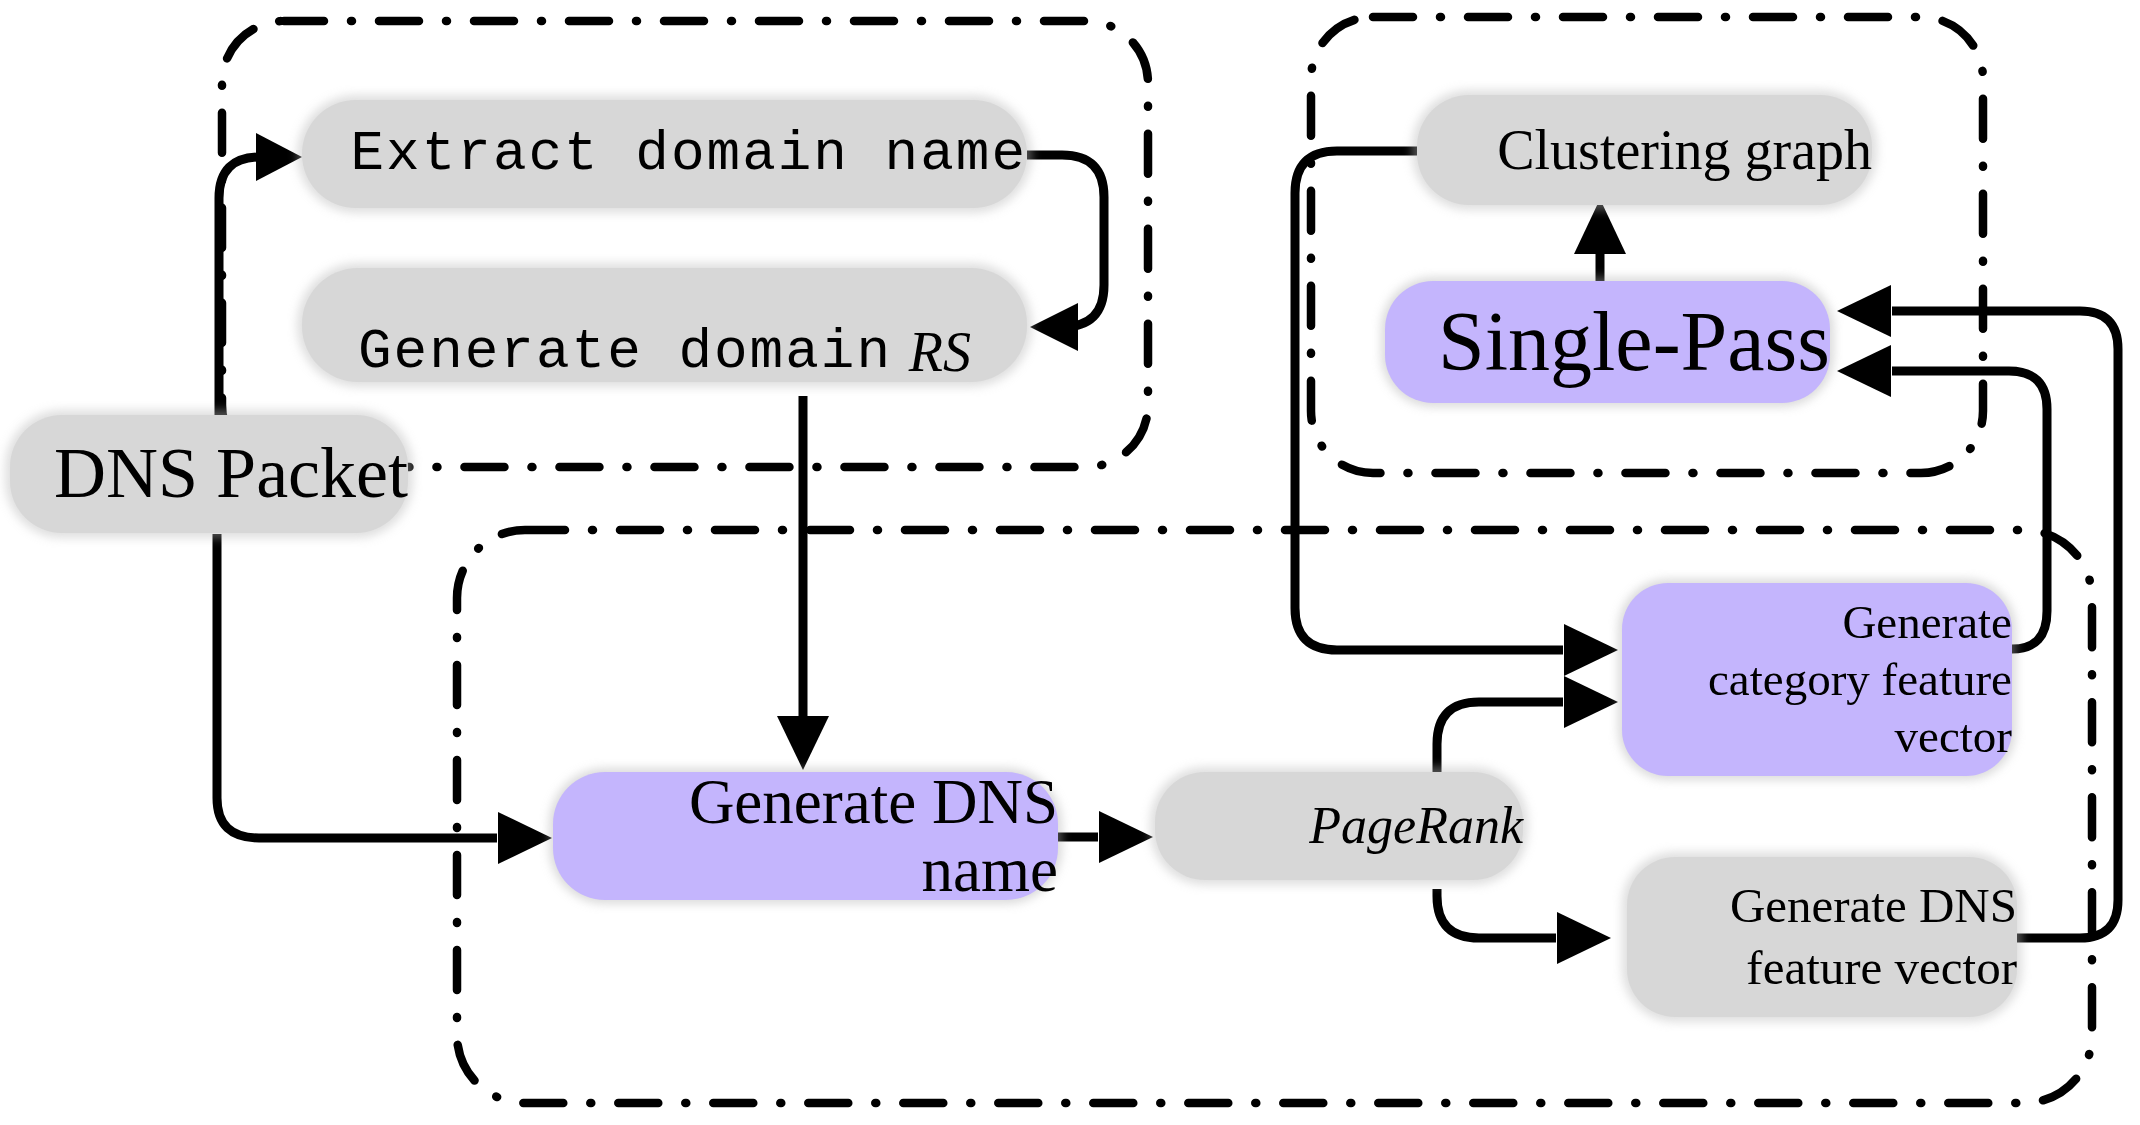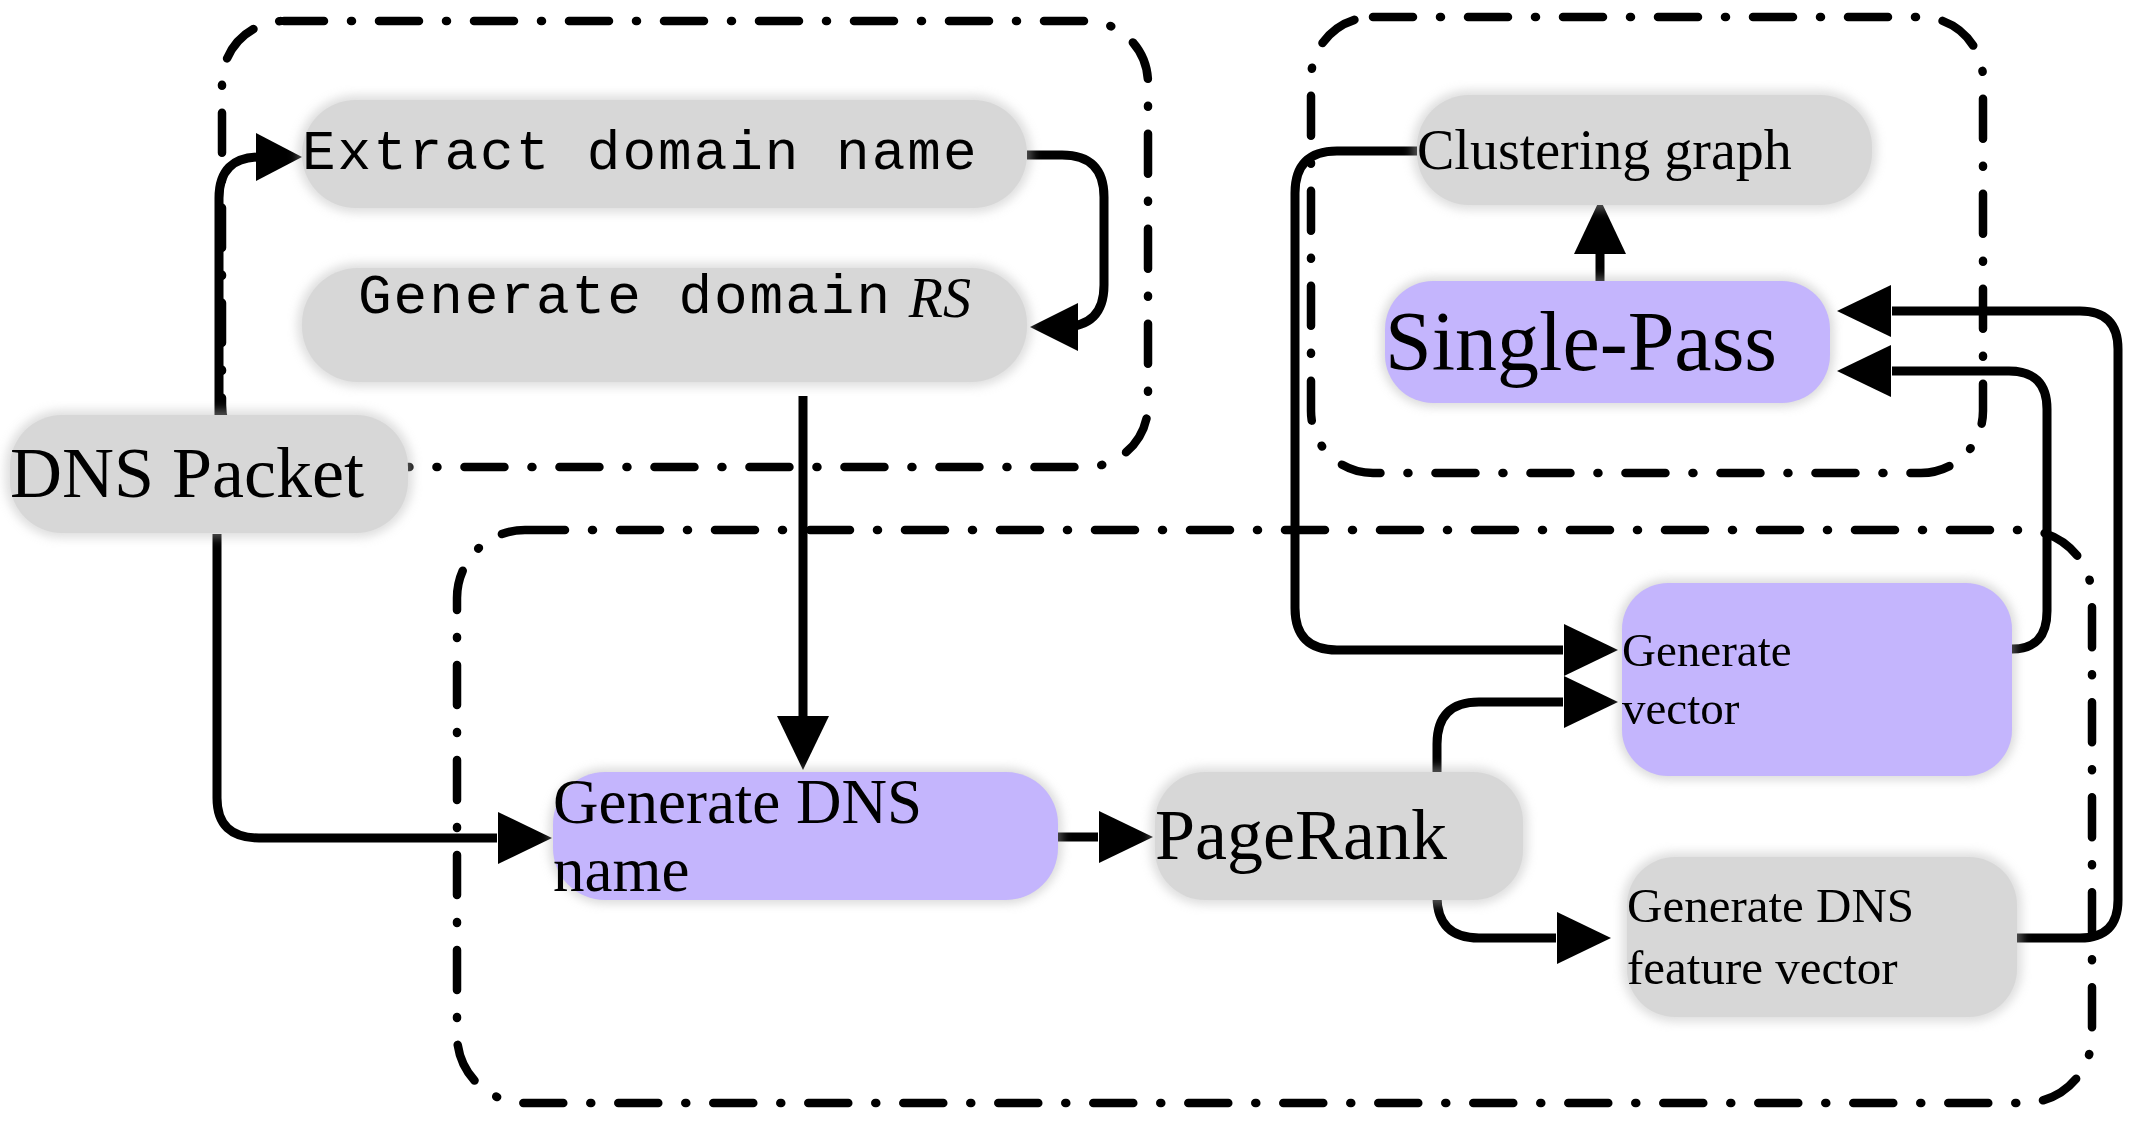--- a/index.html
+++ b/index.html
@@ -10,40 +10,40 @@
     background: #ffffff;
     overflow: hidden;
     font-family: "Liberation Serif", serif;
   }
   #wires { position: absolute; left: 0; top: 0; width: 2140px; height: 1125px; }
 
   .node {
     position: absolute;
     display: flex;
     flex-direction: column;
-    align-items: flex-start;
+    align-items: flex-end;
     justify-content: center;
     text-align: center;
     color: #000;
     line-height: 1.08;
   }
   .light { background: #d7d7d7; box-shadow: 0 0 10px 5px rgba(185,185,185,0.45); }
   .dark  { background: #c4b5fd; box-shadow: 0 0 10px 4px rgba(175,175,175,0.45); }
 
   .serif { font-family: "Liberation Serif", serif; }
   .mono  { font-family: "Liberation Mono", monospace; letter-spacing: 2px; }
   .rs-italic { font-family: "Liberation Serif", serif; font-style: italic; margin-left: 0.30em; letter-spacing: 0; }
 
   .n-extract    { left: 302px;  top: 100px; width: 725px; height: 108px; border-radius: 54px; font-size: 56px; }
   .n-rs         { left: 302px;  top: 268px; width: 725px; height: 114px; border-radius: 56px; font-size: 56px; flex-direction: row; }
   .n-dnspacket  { left: 10px;   top: 415px; width: 398px; height: 118px; border-radius: 52px; font-size: 72px; }
   .n-clustering { left: 1417px; top: 95px;  width: 455px; height: 110px; border-radius: 52px; font-size: 56px; }
   .n-singlepass { left: 1385px; top: 281px; width: 445px; height: 122px; border-radius: 48px; font-size: 84px; }
   .n-dnsgraph   { left: 553px;  top: 772px; width: 505px; height: 128px; border-radius: 52px; font-size: 63px; }
-  .n-pagerank   { left: 1155px; top: 772px; width: 368px; height: 128px; border-radius: 50px; font-size: 72px; }
+  .n-pagerank   { left: 1155px; top: 772px; width: 368px; height: 108px; border-radius: 50px; font-size: 52px; font-style: italic; }
   .n-catvec     { left: 1622px; top: 583px; width: 390px; height: 193px; border-radius: 46px; font-size: 47px; line-height: 1.22; }
   .n-dnsvec     { left: 1627px; top: 857px; width: 390px; height: 160px; border-radius: 48px; font-size: 49px; line-height: 1.26; }
 </style>
 </head>
 <body>
 
 <div id="stage">
 
   <svg id="wires" viewBox="0 0 2140 1125" xmlns="http://www.w3.org/2000/svg">
 
@@ -107,20 +107,21 @@
     <span>Generate DNS</span>
     <span>name</span>
   </div>
 
   <div class="node light serif n-pagerank">
     <span>PageRank</span>
   </div>
 
   <div class="node dark serif n-catvec">
     <span>Generate</span>
+    <span>category feature</span>
     <span>vector</span>
   </div>
 
   <div class="node light serif n-dnsvec">
     <span>Generate DNS</span>
     <span>feature vector</span>
   </div>
 
 </div>
 

